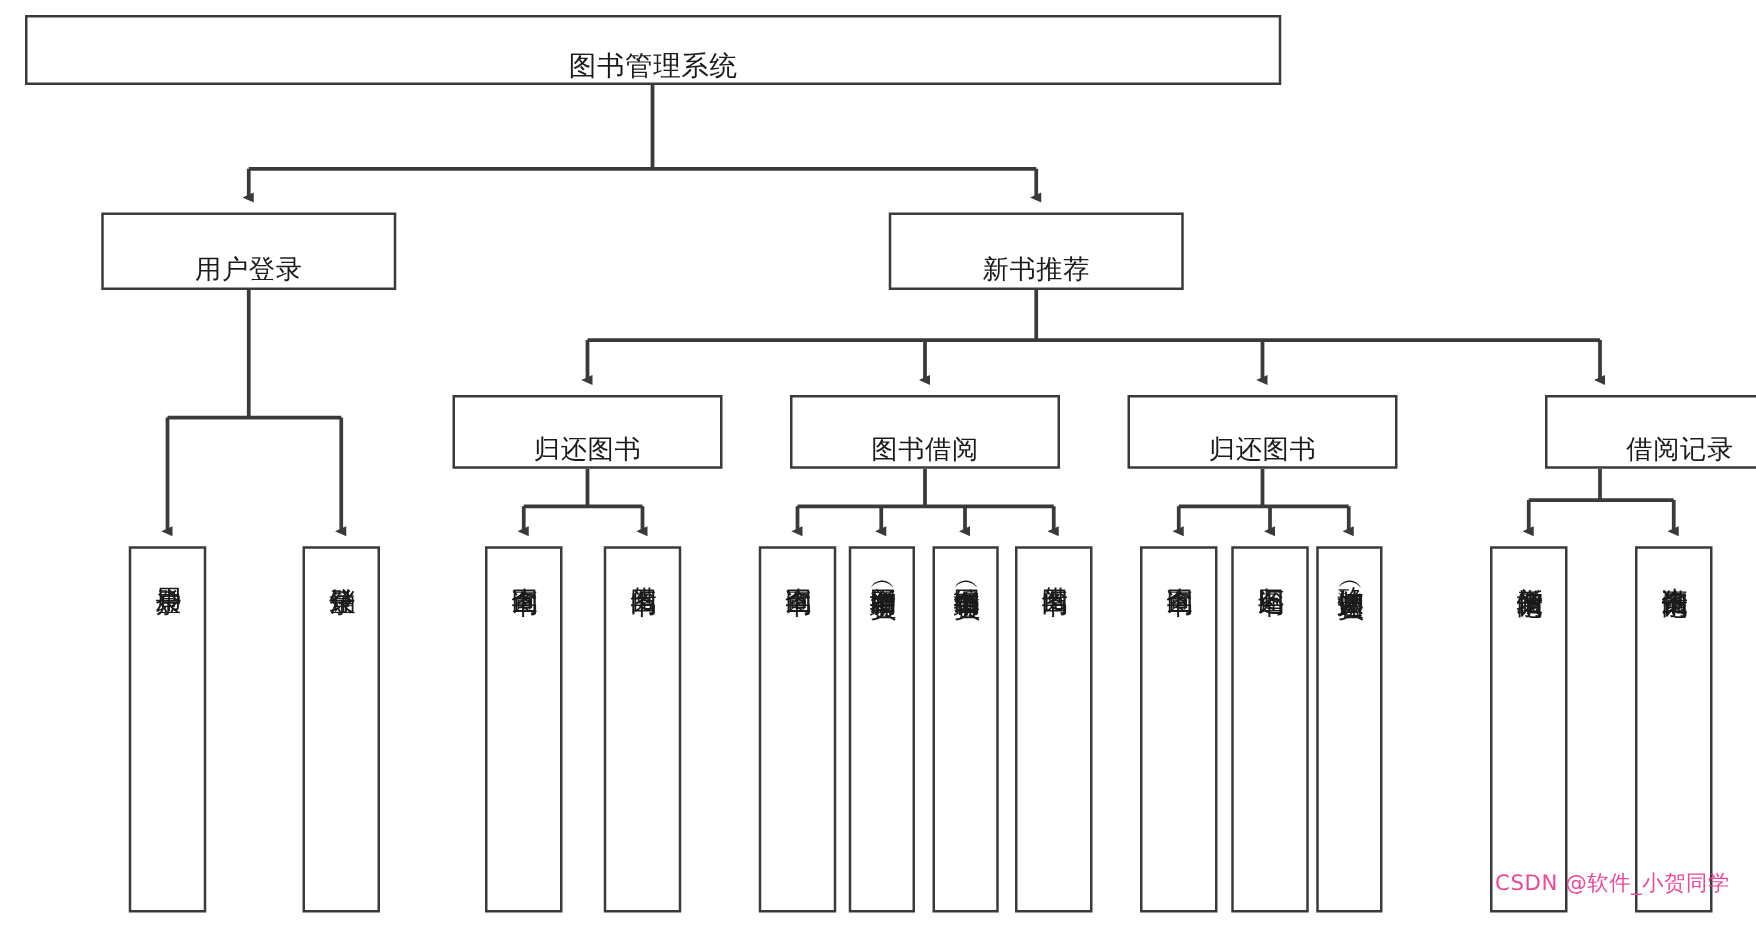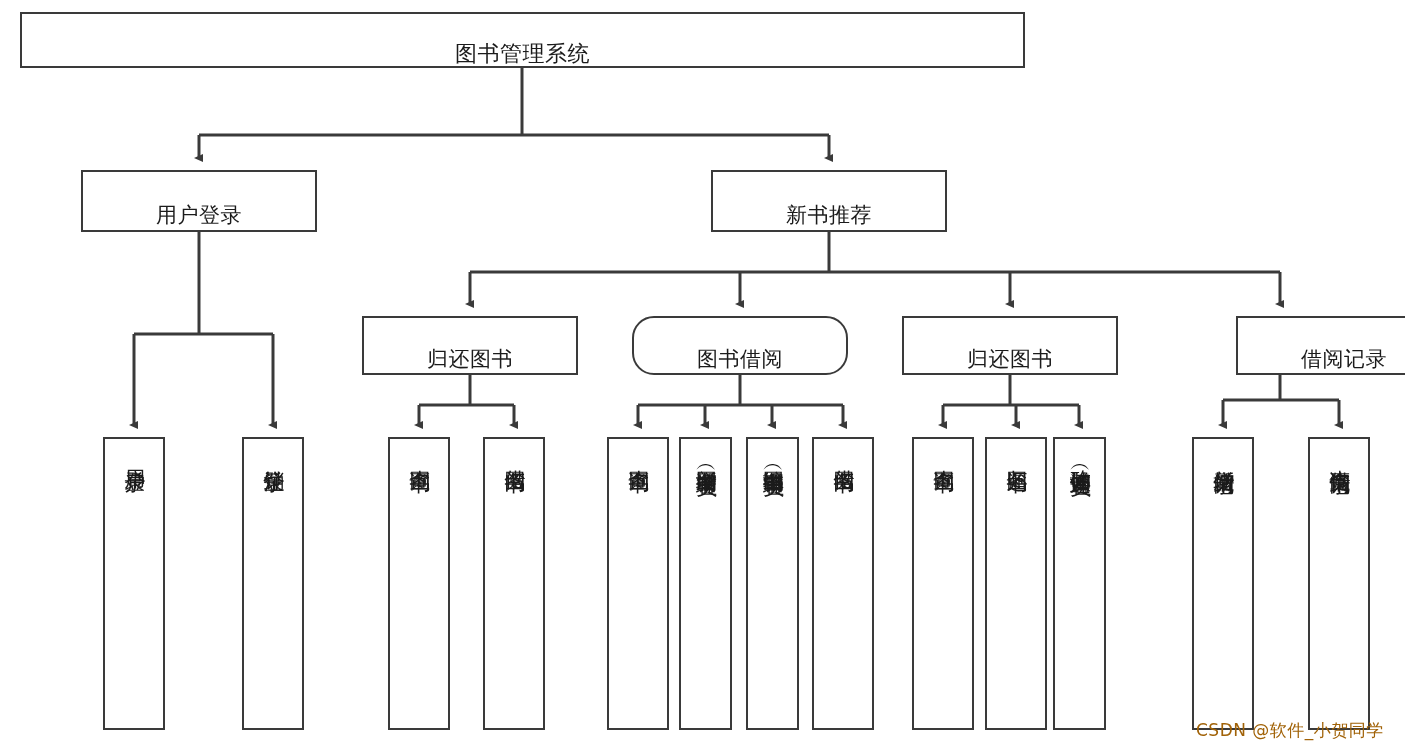--- a/index.html
+++ b/index.html
@@ -58,23 +58,23 @@
   .node-v .label {
     writing-mode: vertical-rl;
     text-orientation: upright;
     font-size: 21px;
     line-height: 1.14;
     letter-spacing: 1px;
   }
   .watermark {
     position: absolute;
     left: 1196px;
-    top: 719px;
+    top: 695px;
     font-size: 17px;
-    color: #a16207;
+    color: #ec4899;
     white-space: nowrap;
     z-index: 5;
     letter-spacing: 0.5px;
     text-align: right;
   }
 </style>
 </head>
 <body>
 
 <div id="canvas">
@@ -136,21 +136,21 @@
   <div class="node node-h" style="left:81px; top:170px; width:236px; height:62px;">
     <span class="label">用户登录</span>
   </div>
   <div class="node node-h" style="left:711px; top:170px; width:236px; height:62px;">
     <span class="label">新书推荐</span>
   </div>
 
   <div class="node node-h" style="left:362px; top:316px; width:216px; height:59px;">
     <span class="label">归还图书</span>
   </div>
-  <div class="node node-h" style="left:632px; top:316px; width:216px; height:59px;border-radius:22px;">
+  <div class="node node-h" style="left:632px; top:316px; width:216px; height:59px;">
     <span class="label">图书借阅</span>
   </div>
   <div class="node node-h" style="left:902px; top:316px; width:216px; height:59px;">
     <span class="label">归还图书</span>
   </div>
   <div class="node node-h" style="left:1236px; top:316px; width:216px; height:59px;">
     <span class="label">借阅记录</span>
   </div>
 
   <div class="node node-v" style="left:103px; top:437px; width:62px; height:293px;">

